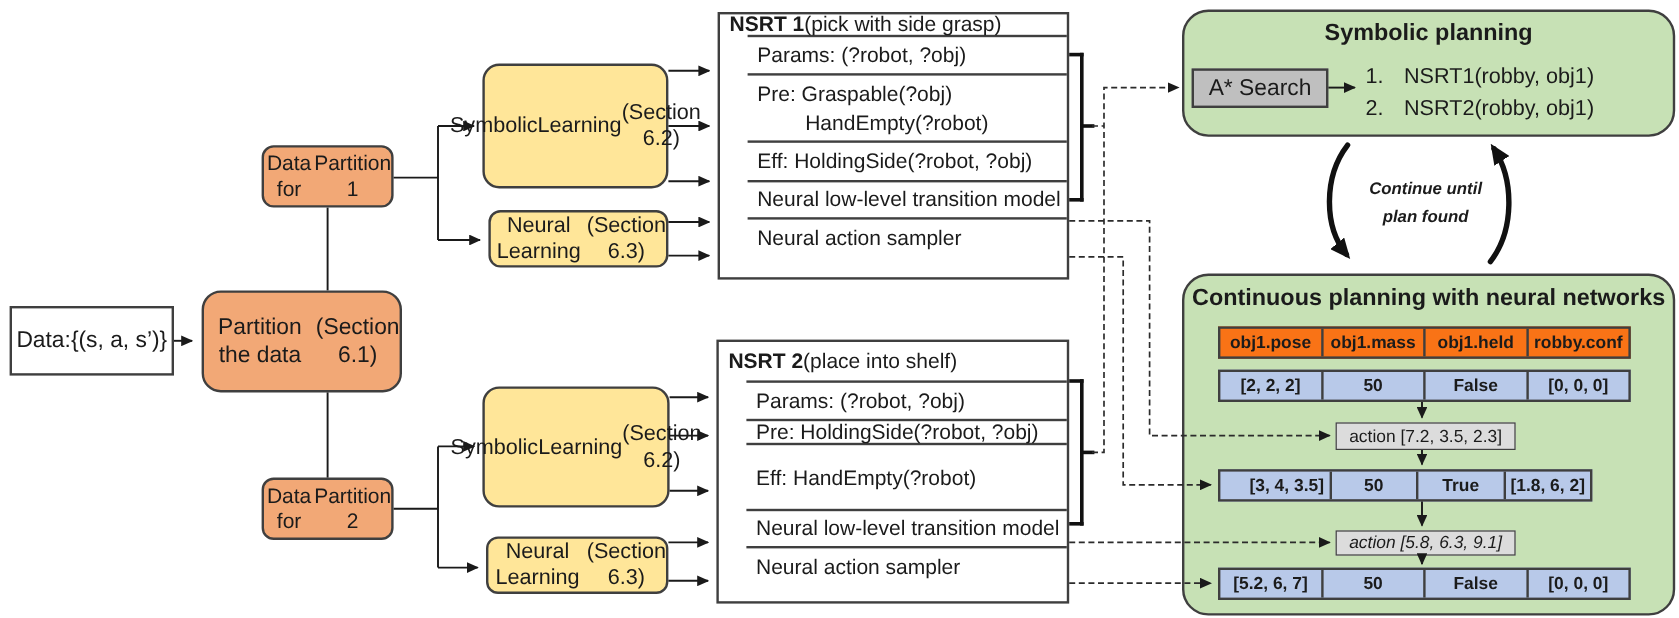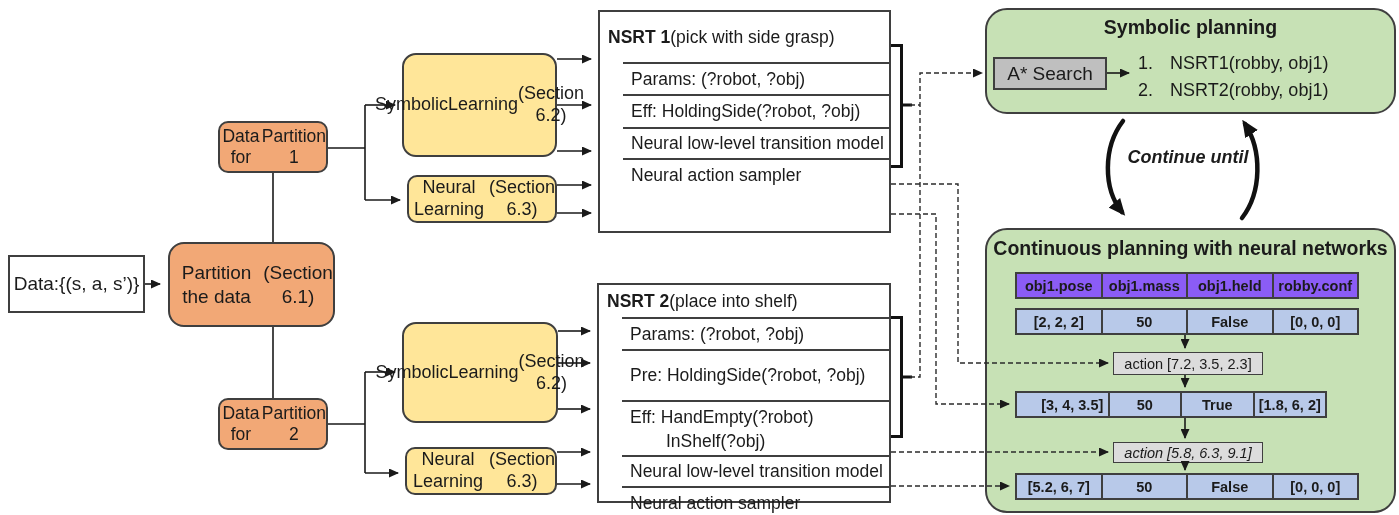--- a/index.html
+++ b/index.html
@@ -28,26 +28,26 @@
   .ind36{padding-left:36px;}
   .b{font-weight:700;}
   .bracket{position:absolute;box-sizing:border-box;border-top:3px solid #111;
            border-right:3px solid #111;border-bottom:3px solid #111;background:transparent;}
   
   .astar{position:absolute;box-sizing:border-box;background:#BFBFBF;border:2px solid #3f3f3f;
          display:flex;align-items:center;justify-content:center;font-size:19px;}
   .plan-row{display:flex;height:27px;align-items:center;font-size:18px;}
   .pnum{width:32px;}
   .loop{position:absolute;text-align:center;font-style:italic;font-weight:600;
-        font-size:18px;line-height:23px;}
+        font-size:14px;line-height:23px;}
   
   .trow{position:absolute;box-sizing:border-box;display:flex;border:2px solid #3f3f3f;}
   .tcell{flex:1;display:flex;align-items:center;justify-content:center;box-sizing:border-box;}
   .tcell + .tcell{border-left:2px solid #3f3f3f;}
-  .thead{background:#8b5cf6;font-weight:700;font-size:14.5px;}
+  .thead{background:#f97316;font-weight:700;font-size:14.5px;}
   .tdata{background:#B8C9E9;font-weight:600;font-size:14.5px;}
   .action{position:absolute;box-sizing:border-box;background:#DCDCDC;border:1.5px solid #3f3f3f;
           display:flex;align-items:center;justify-content:center;font-size:14.5px;}
   svg.overlay{position:absolute;left:0;top:0;z-index:10;pointer-events:none;}
 </style>
 </head>
 <body>
 
 <div class="canvas">
 
@@ -87,41 +87,44 @@
     <div>Learning</div>
     <div>(Section 6.2)</div>
   </div>
 
   <div class="box yellow f18" style="left:405px;top:447px;width:152px;height:48px;border-radius:10px;">
     <div>Neural Learning</div>
     <div>(Section 6.3)</div>
   </div>
 
   <div class="nsrt" style="left:598px;top:10px;width:293px;height:223px;">
-    <div class="nrow" style="height:50px;">
+    <div class="nrow" style="height:17px;">
       <span class="b">NSRT 1</span>
         <span> (pick with side grasp)</span>
     </div>
     <div class="nrow" style="height:32px;">Params: (?robot, ?obj)</div>
+    <div class="nrow two" style="height:56px;">
+      <div>Pre: Graspable(?obj)</div>
+      <div class="ind40">HandEmpty(?robot)</div>
+    </div>
     <div class="nrow" style="height:33px;">Eff: HoldingSide(?robot, ?obj)</div>
     <div class="nrow" style="height:31px;">Neural low-level transition model</div>
     <div class="nrow" style="height:32px;">Neural action sampler</div>
   </div>
   <div class="bracket" style="left:891px;top:44px;width:12px;height:124px;"></div>
 
   <div class="nsrt" style="left:597px;top:283px;width:294px;height:220px;">
     <div class="nrow" style="height:32px;">
       <span class="b">NSRT 2</span>
         <span> (place into shelf)</span>
     </div>
     <div class="nrow" style="height:32px;">Params: (?robot, ?obj)</div>
-    <div class="nrow" style="height:51px;">Pre: HoldingSide(?robot, ?obj)</div>
+    <div class="nrow" style="height:20px;">Pre: HoldingSide(?robot, ?obj)</div>
     <div class="nrow two" style="height:55px;">
       <div>Eff: HandEmpty(?robot)</div>
-      <div class="ind36">InShelf(?obj)</div>
     </div>
     <div class="nrow" style="height:31px;">Neural low-level transition model</div>
     <div class="nrow" style="height:32px;">Neural action sampler</div>
   </div>
   <div class="bracket" style="left:891px;top:316px;width:12px;height:122px;"></div>
 
   <div class="box green" style="left:985px;top:8px;width:411px;height:106px;"></div>
   <div class="gtitle" style="left:985px;top:16px;width:411px;">Symbolic planning</div>
   <div class="astar" style="left:993px;top:57px;width:114px;height:33px;">A* Search</div>
   <div class="abs" style="left:1138px;top:50px;">
@@ -130,20 +133,21 @@
       <span>NSRT1(robby, obj1)</span>
     </div>
     <div class="plan-row">
       <span class="pnum">2.</span>
       <span>NSRT2(robby, obj1)</span>
     </div>
   </div>
 
   <div class="loop" style="left:1118px;top:146px;width:140px;">
     <div>Continue until</div>
+    <div>plan found</div>
   </div>
 
   <div class="box green" style="left:985px;top:228px;width:411px;height:285px;"></div>
   <div class="gtitle" style="left:985px;top:237px;width:411px;">Continuous planning with neural networks</div>
 
   <div class="trow thead" style="left:1015px;top:272px;width:344px;height:27px;">
     <div class="tcell">obj1.pose</div>
     <div class="tcell">obj1.mass</div>
     <div class="tcell">obj1.held</div>
     <div class="tcell">robby.conf</div>

